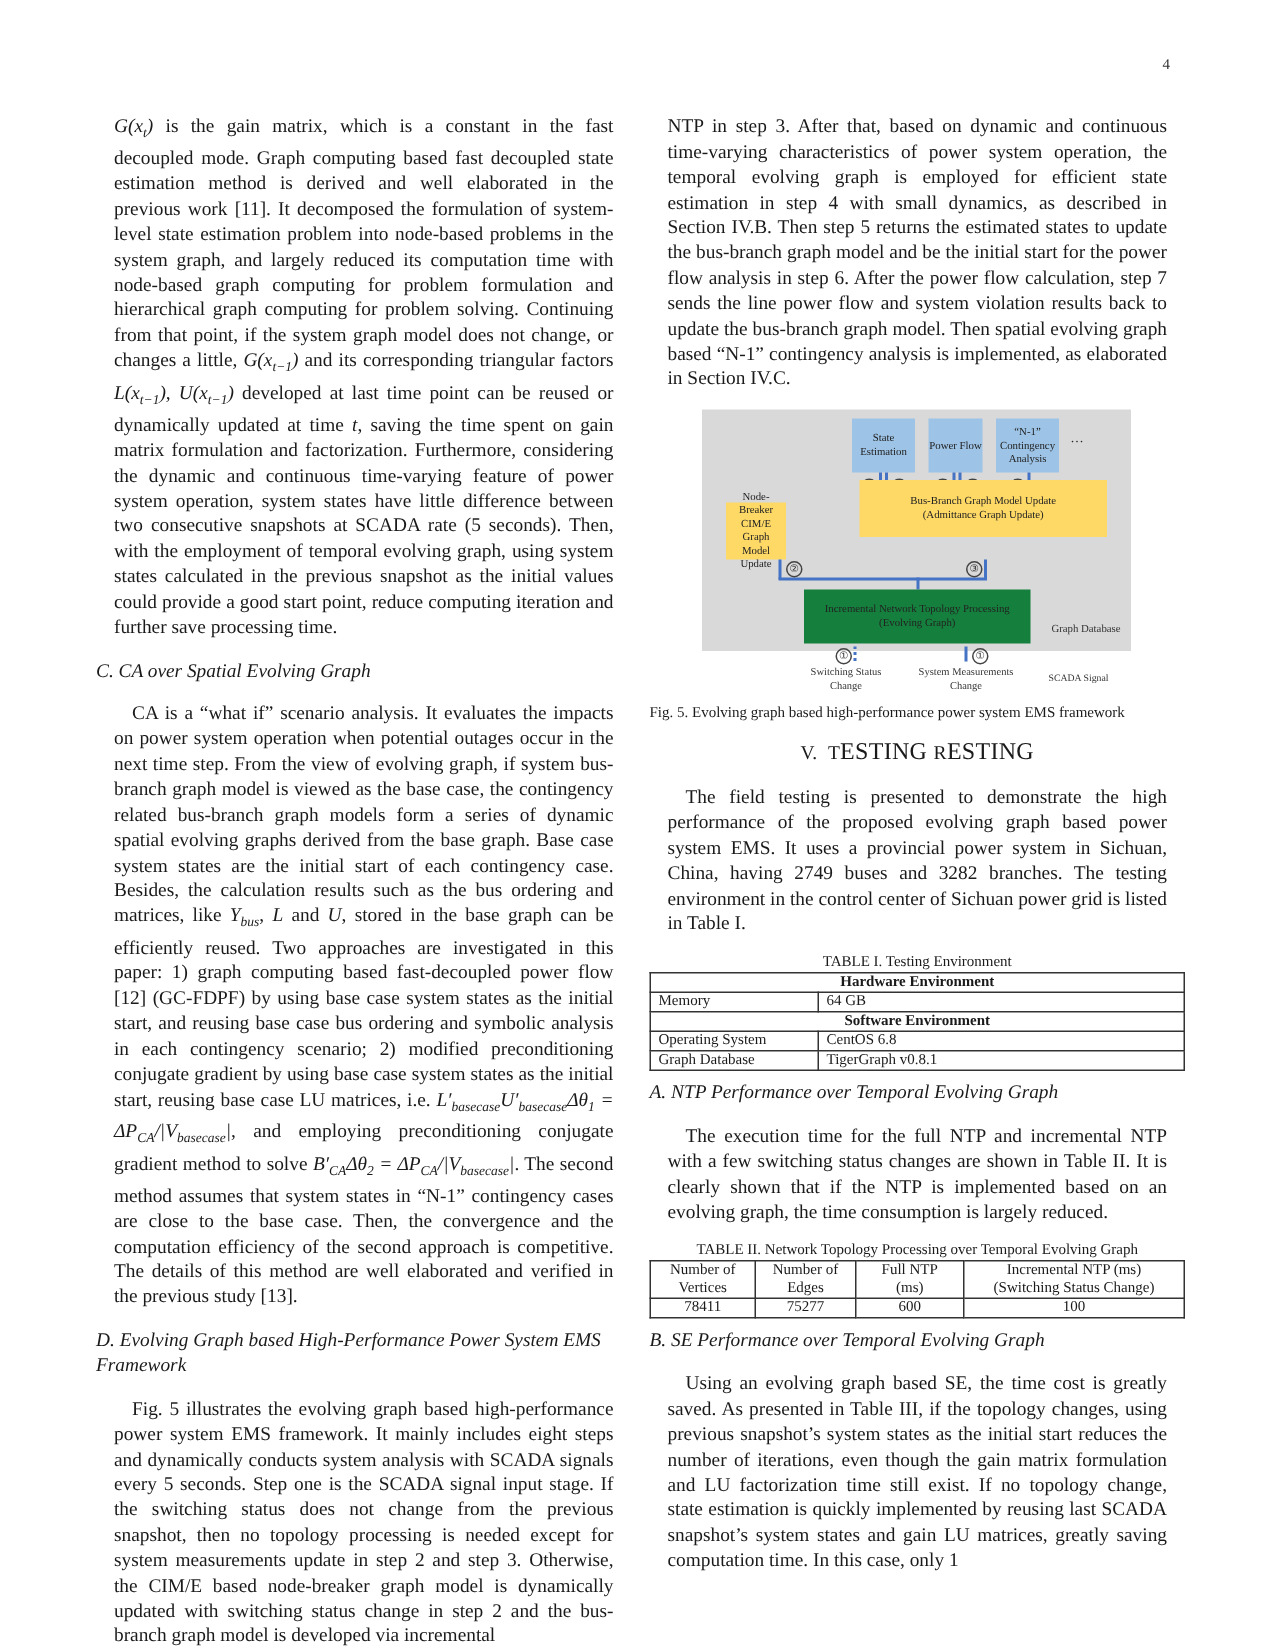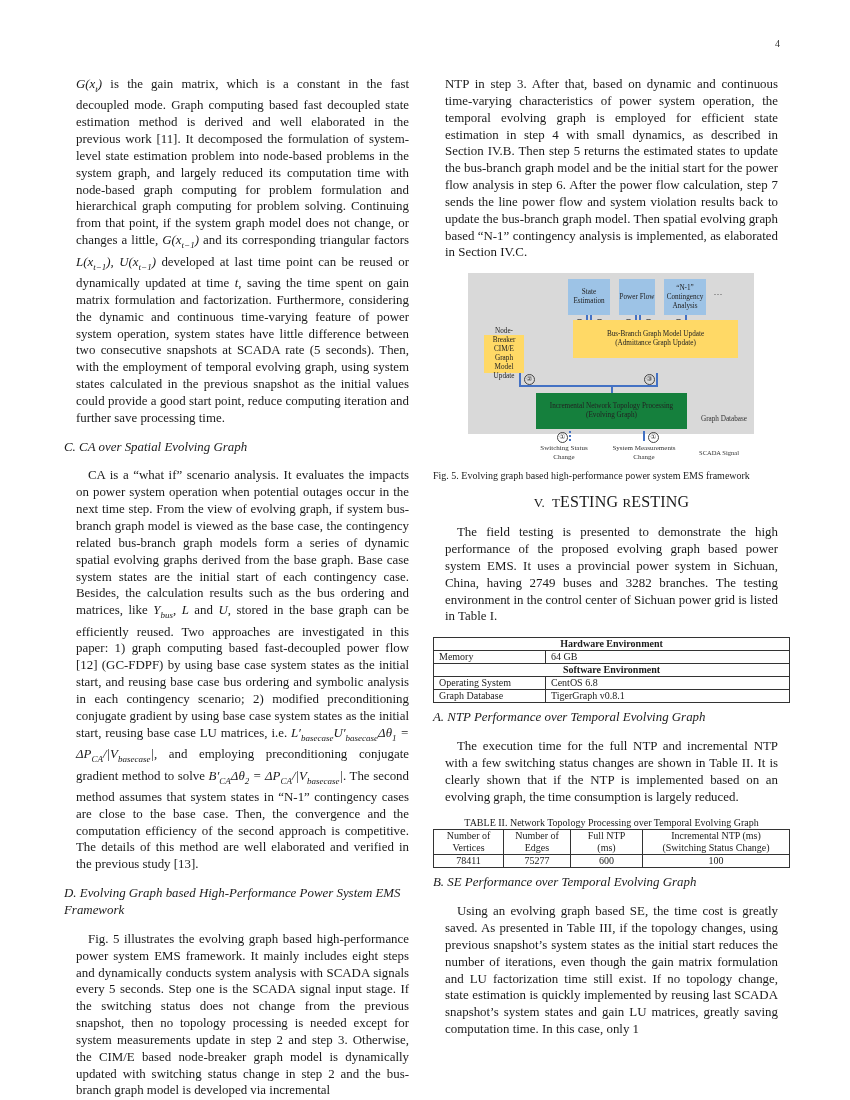--- a/index.html
+++ b/index.html
@@ -101,20 +101,21 @@
     <div class="fig-label" style="left:134px;top:171px;width:84px;">System Measurements Change</div>
     <div class="fig-label" style="left:226px;top:175px;width:50px;font-size:6.5px;">SCADA Signal</div>
   </div>
   <div class="caption">Fig. 5. Evolving graph based high-performance power system EMS framework</div>
 
   <div class="h1">
     <span>V.</span>&nbsp;&nbsp;<span>T</span><span class="sc">ESTING </span><span>R</span><span class="sc">ESTING</span>
   </div>
   <p class="p indent">The field testing is presented to demonstrate the high performance of the proposed evolving graph based power system EMS. It uses a provincial power system in Sichuan, China, having 2749 buses and 3282 branches. The testing environment in the control center of Sichuan power grid is listed in Table I.</p>
 
+  <div class="tcap">TABLE I. Testing Environment</div>
   <table style="margin-top:0;">
     <colgroup>
         <col style="width:112px">
         <col>
       </colgroup>
     <tbody>
         <tr>
           <th colspan="2" class="section">Hardware Environment</th>
         </tr>
     <tr>

